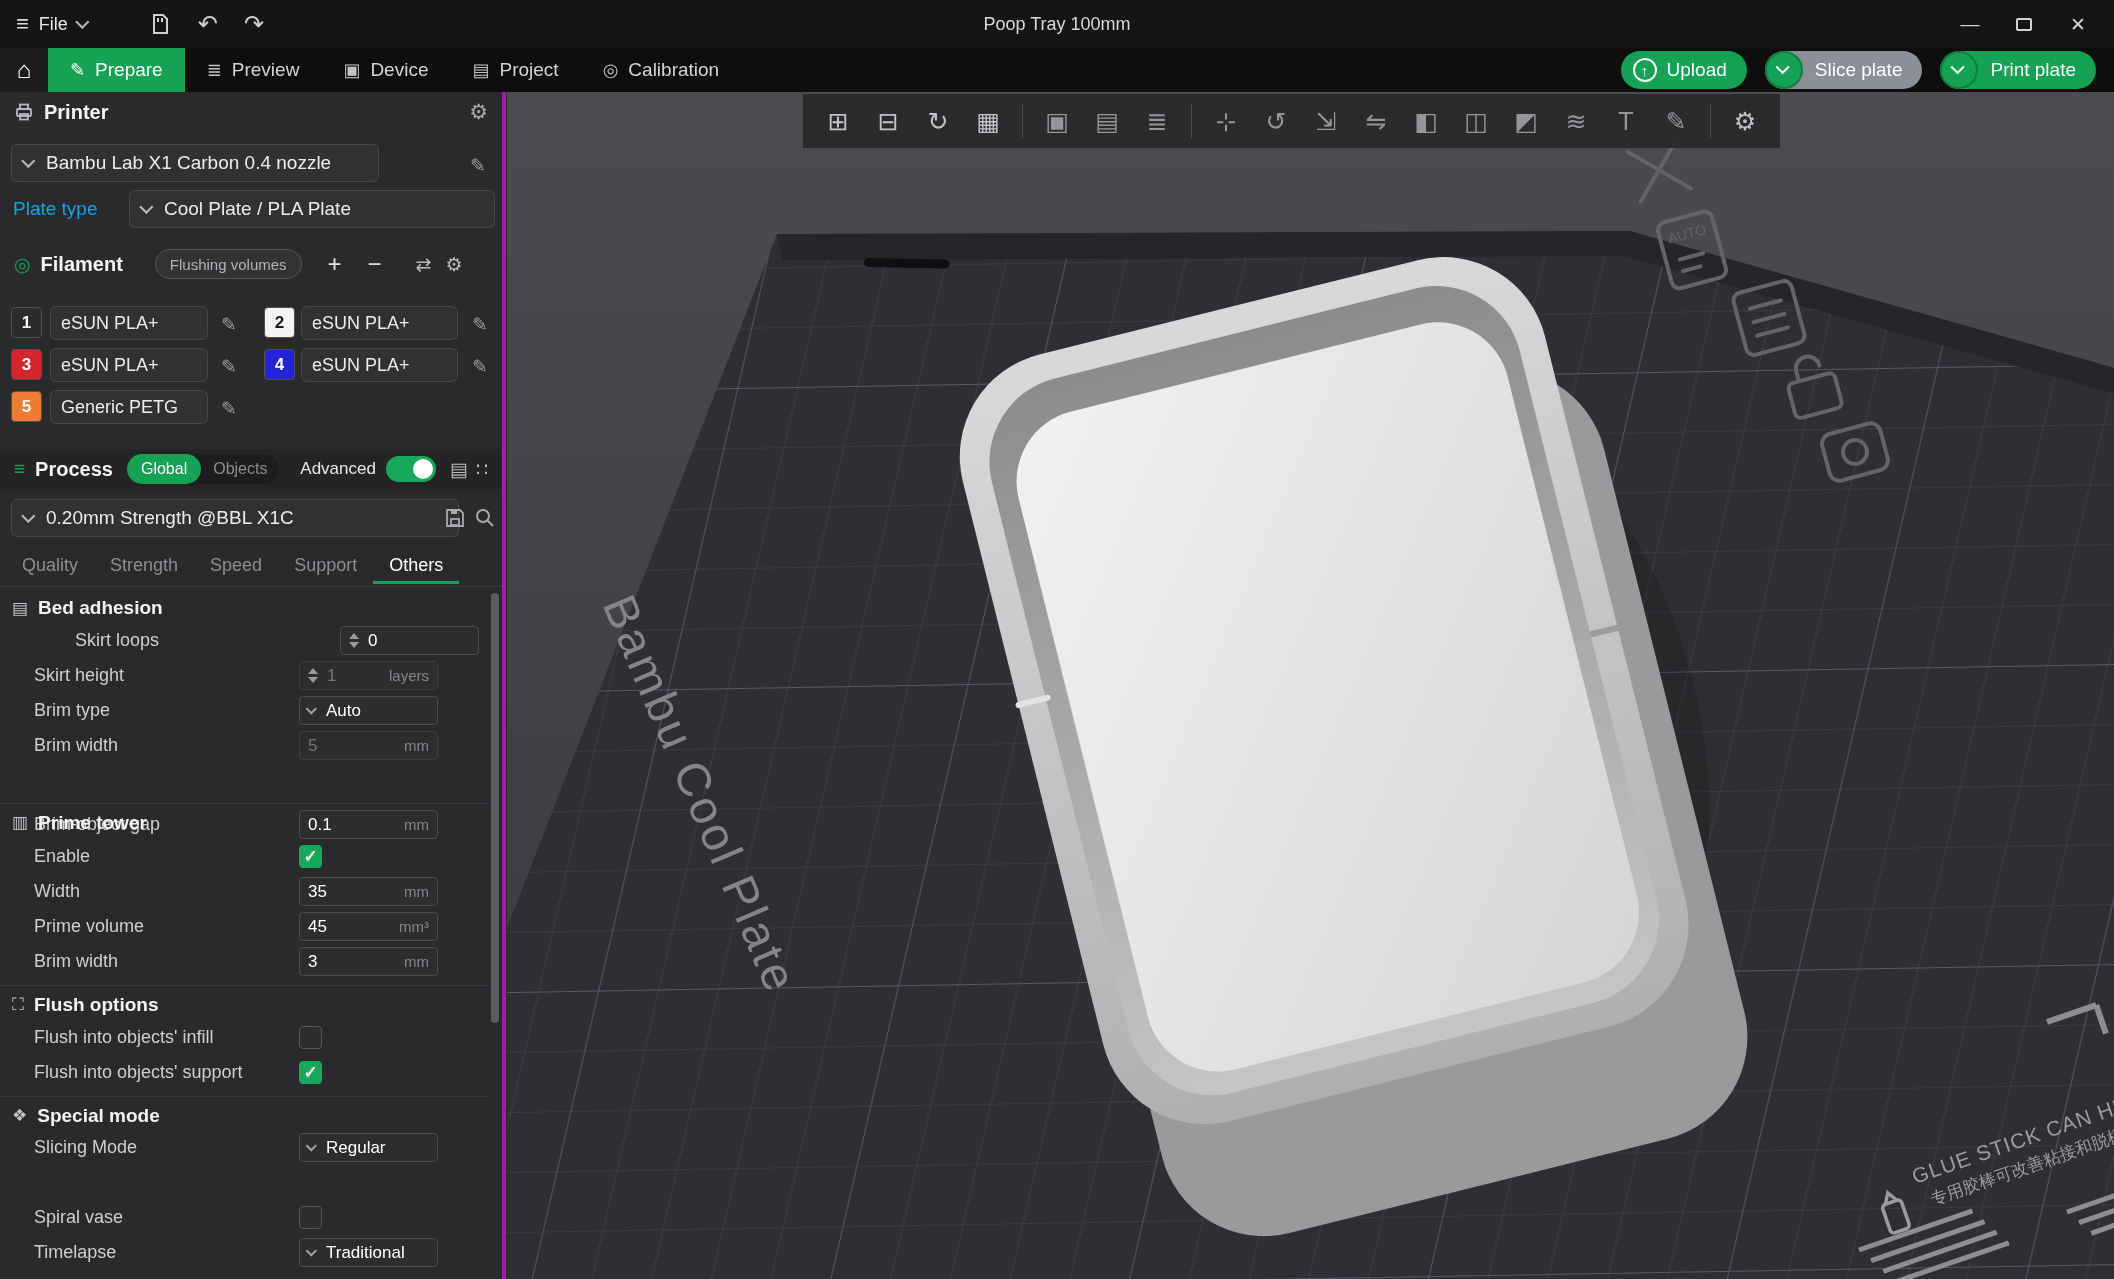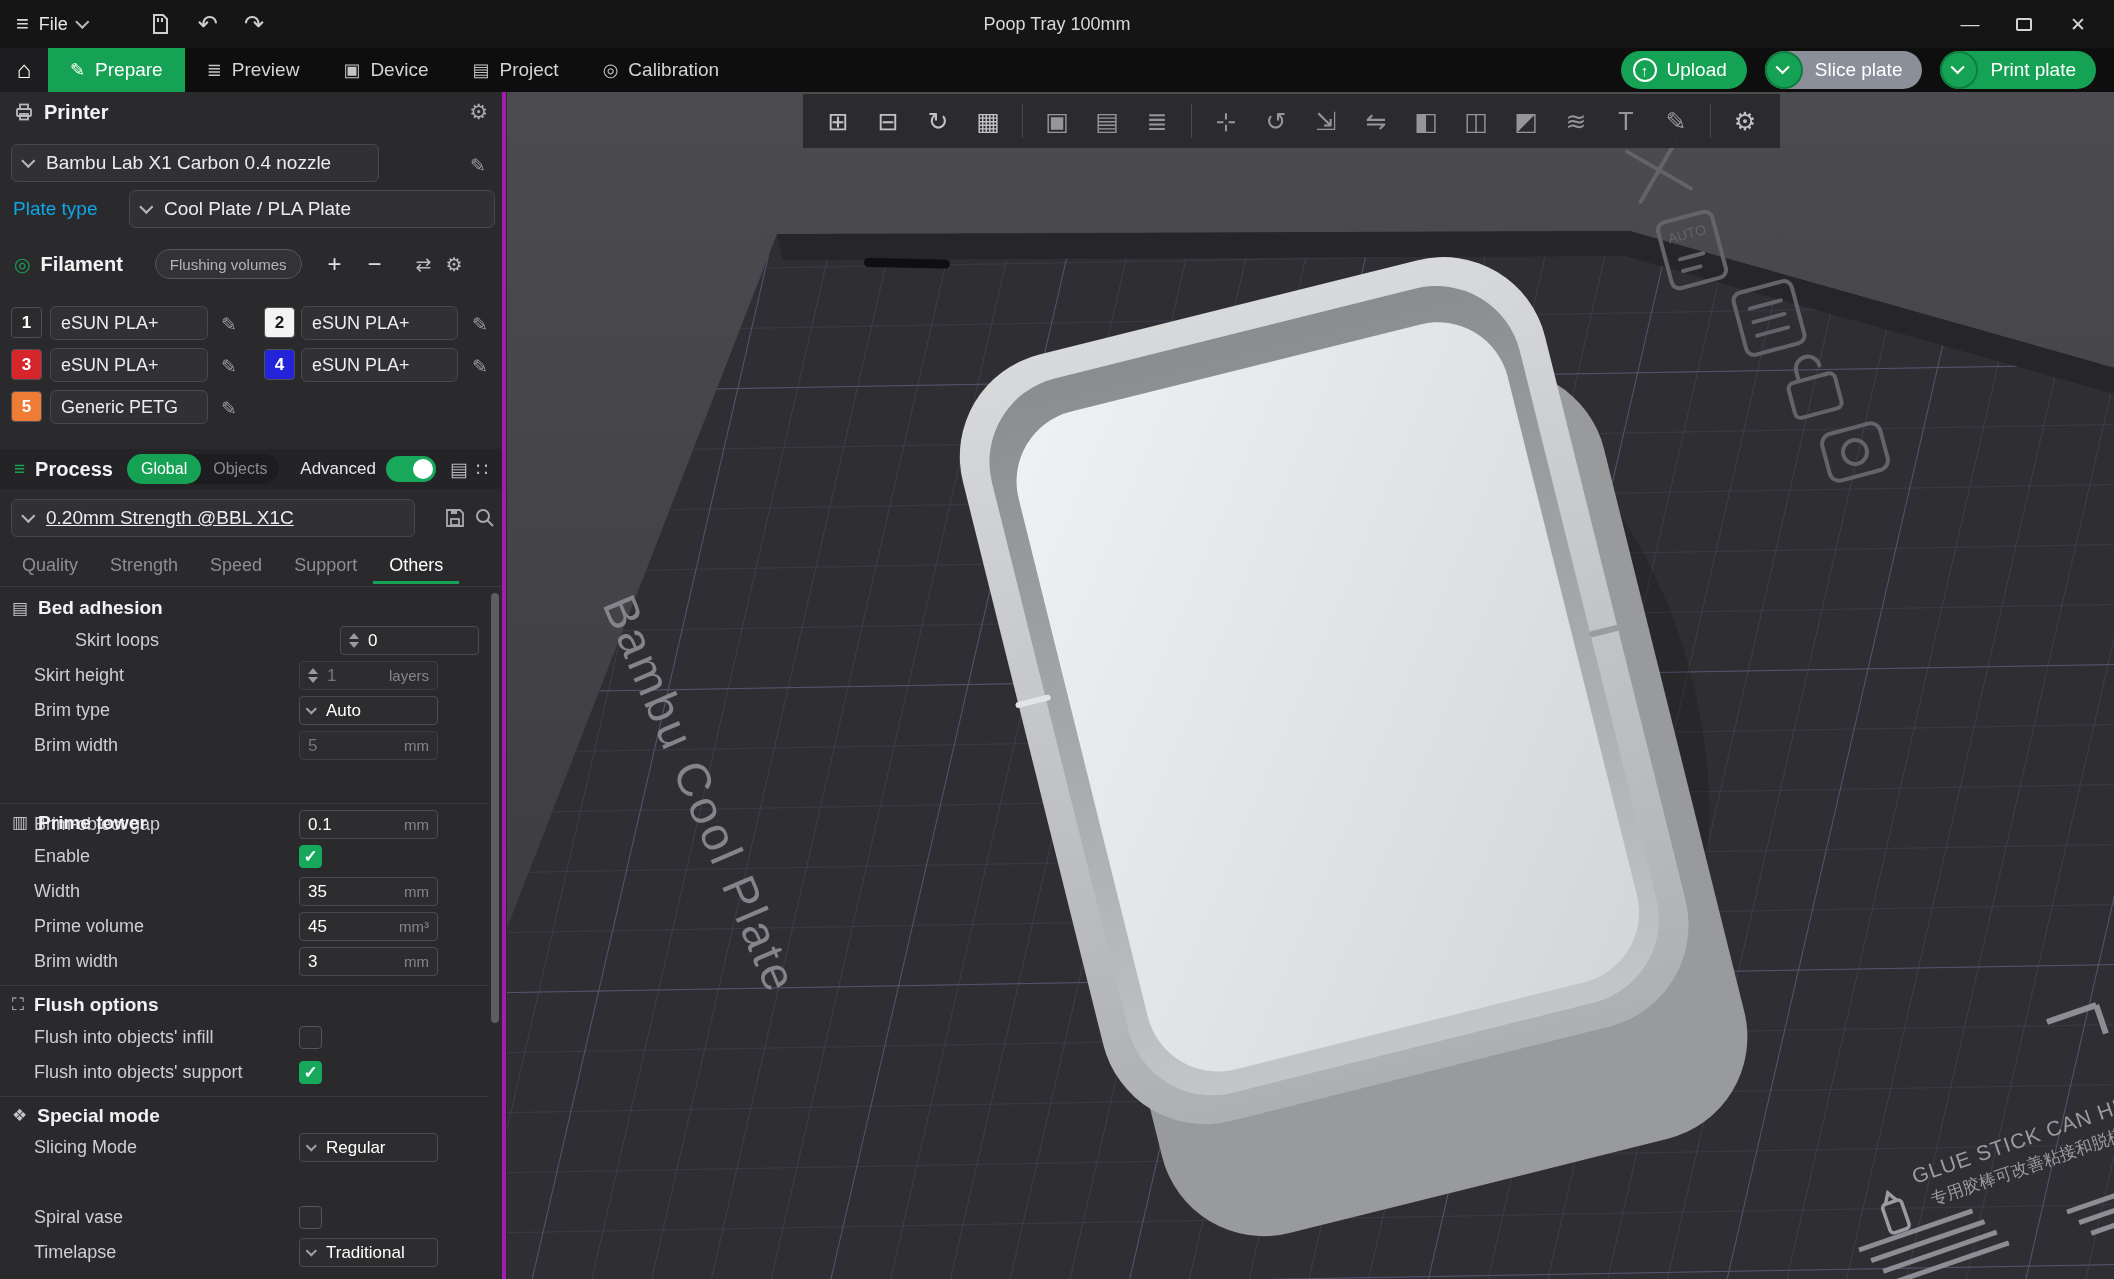--- a/index.html
+++ b/index.html
@@ -234,21 +234,21 @@
       <span class="htitle">Process</span>
       <span class="scopepill">
         <span class="scope-g">Global</span>
         <span class="scope-o">Objects</span>
       </span>
       <span class="advlabel">Advanced</span>
       <span class="toggle"></span>
       <span class="picn">▤</span>
       <span class="picn" style="margin-left:8px;">∷</span>
     </div>
-    <div class="combo" style="position:absolute;top:407px;left:11px;width:404px;text-decoration:underline;">
+    <div class="combo" style="position:absolute;top:407px;left:11px;width:448px;">
       <i class="cv"></i>
       <span>0.20mm Strength @BBL X1C</span>
     </div>
     <span class="micn" style="position:absolute;top:415px;left:444px;">
       <svg width="22" height="22" viewBox="0 0 22 22">
           <path d="M3 3h13l3 3v13H3z" fill="none" stroke="#a9a9ad" stroke-width="1.8"></path>
           <rect x="7" y="12" width="8" height="6" fill="none" stroke="#a9a9ad" stroke-width="1.8"></rect>
           <rect x="7" y="3" width="6" height="4" fill="#a9a9ad"></rect>
         </svg>
     </span>

